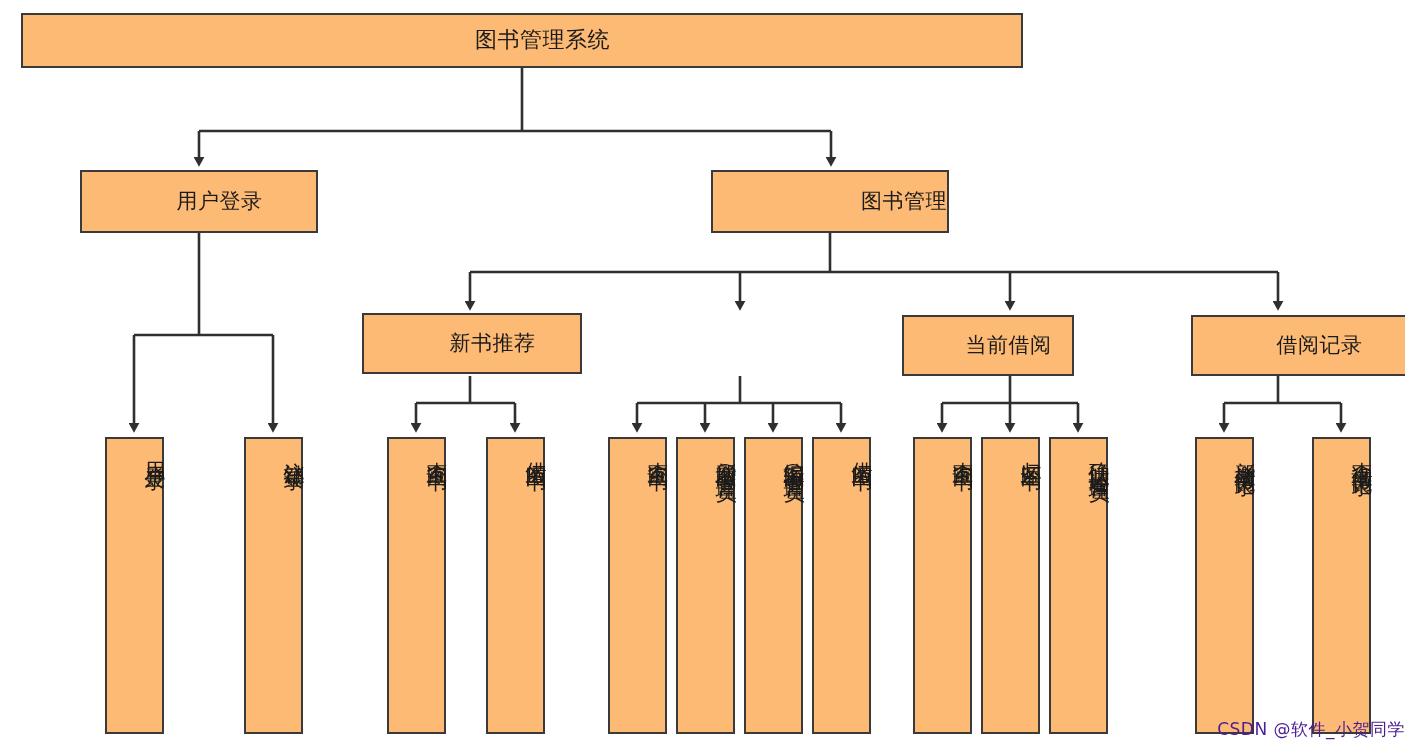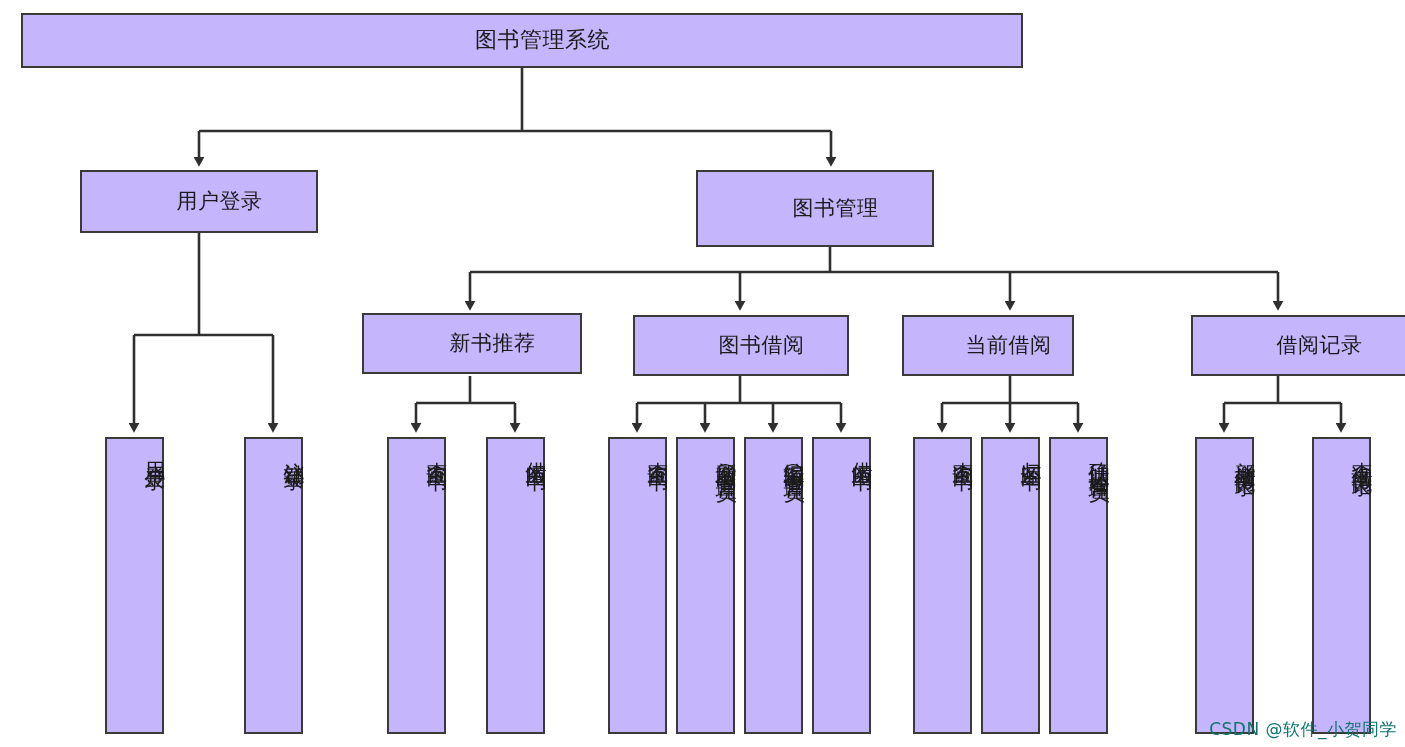--- a/index.html
+++ b/index.html
@@ -22,21 +22,21 @@
     position: absolute;
     left: 0;
     top: 0;
     width: 1405px;
     height: 747px;
     pointer-events: none;
   }
   .node {
     position: absolute;
     box-sizing: border-box;
-    background: #c4b5fd;
+    background: #fdba74;
     border: 2.5px solid #3a3a3a;
     display: flex;
     align-items: center;
     justify-content: center;
     color: #1b1b1b;
     text-align: center;
     padding-left: 41px;
   }
   .node .label {
     display: block;
@@ -58,24 +58,24 @@
   .node.vert .label {
     writing-mode: vertical-rl;
     text-orientation: upright;
     font-size: 21px;
     line-height: 1.05;
     letter-spacing: 3px;
     white-space: nowrap;
   }
   .watermark {
     position: absolute;
-    right: 8px;
+    right: 0;
     bottom: 6px;
     font-size: 17px;
-    color: #0f766e;
+    color: #4c1d95;
     letter-spacing: 0.5px;
     white-space: nowrap;
     user-select: none;
     margin-top: 27px;
   }
 </style>
 </head>
 <body>
 
 <div id="canvas">
@@ -131,30 +131,27 @@
     </g>
   </svg>
 
   <div class="node horiz root" style="left:21px; top:13px; width:1002px; height:55px;">
     <span class="label">图书管理系统</span>
   </div>
 
   <div class="node horiz" style="left:80px; top:170px; width:238px; height:63px;">
     <span class="label">用户登录</span>
   </div>
-  <div class="node horiz" style="left:696px; top:170px; width:238px; height:77px;">
+  <div class="node horiz" style="left:711px; top:170px; width:238px; height:63px;justify-content:flex-end;">
     <span class="label">图书管理</span>
   </div>
 
   <div class="node horiz" style="left:362px; top:313px; width:220px; height:61px;font-family:Liberation Serif, serif;">
     <span class="label">新书推荐</span>
   </div>
-  <div class="node horiz" style="left:633px; top:315px; width:216px; height:61px;">
-    <span class="label">图书借阅</span>
-  </div>
   <div class="node horiz" style="left:902px; top:315px; width:172px; height:61px;">
     <span class="label">当前借阅</span>
   </div>
   <div class="node horiz" style="left:1171px; top:315px; width:216px; height:61px;margin-left:20px;">
     <span class="label">借阅记录</span>
   </div>
 
   <div class="node vert" style="left:105px; top:437px; width:59px; height:297px;">
     <span class="label">用户登录</span>
   </div>

